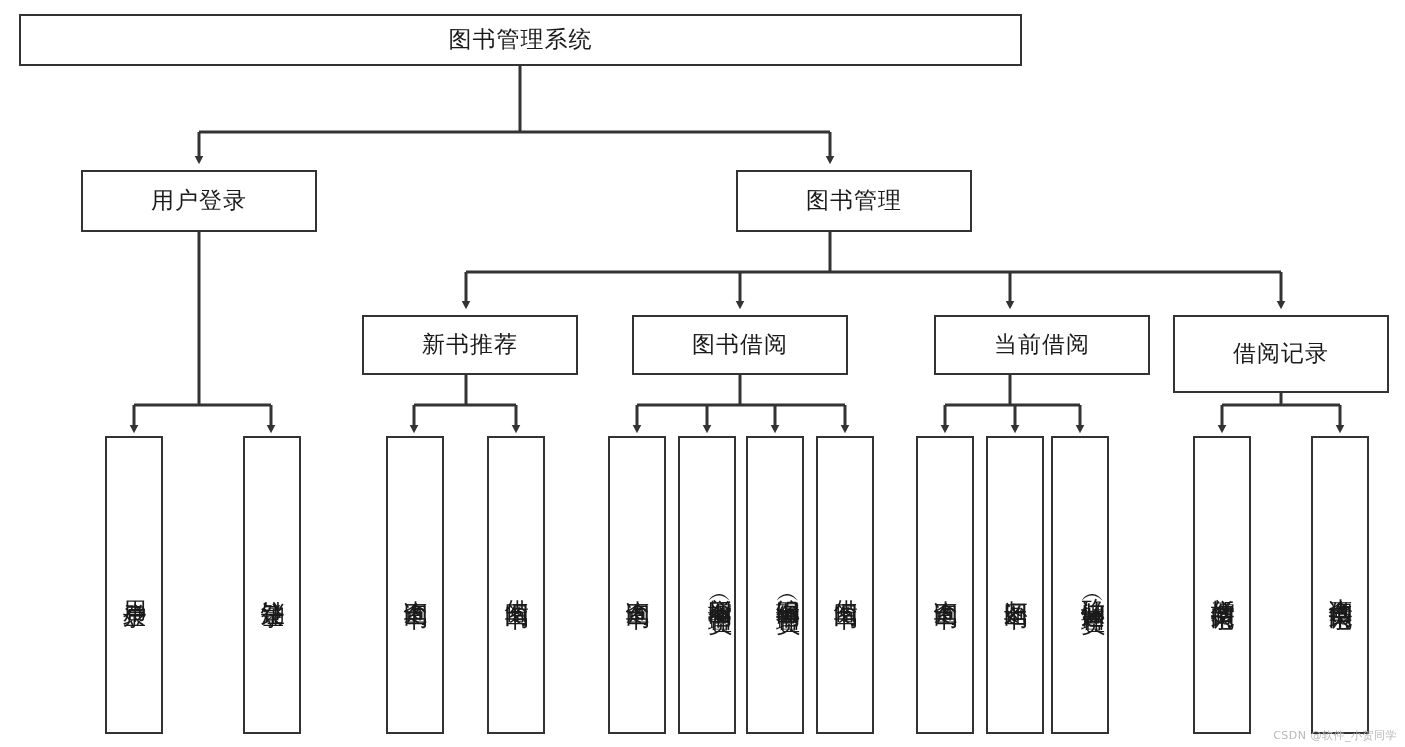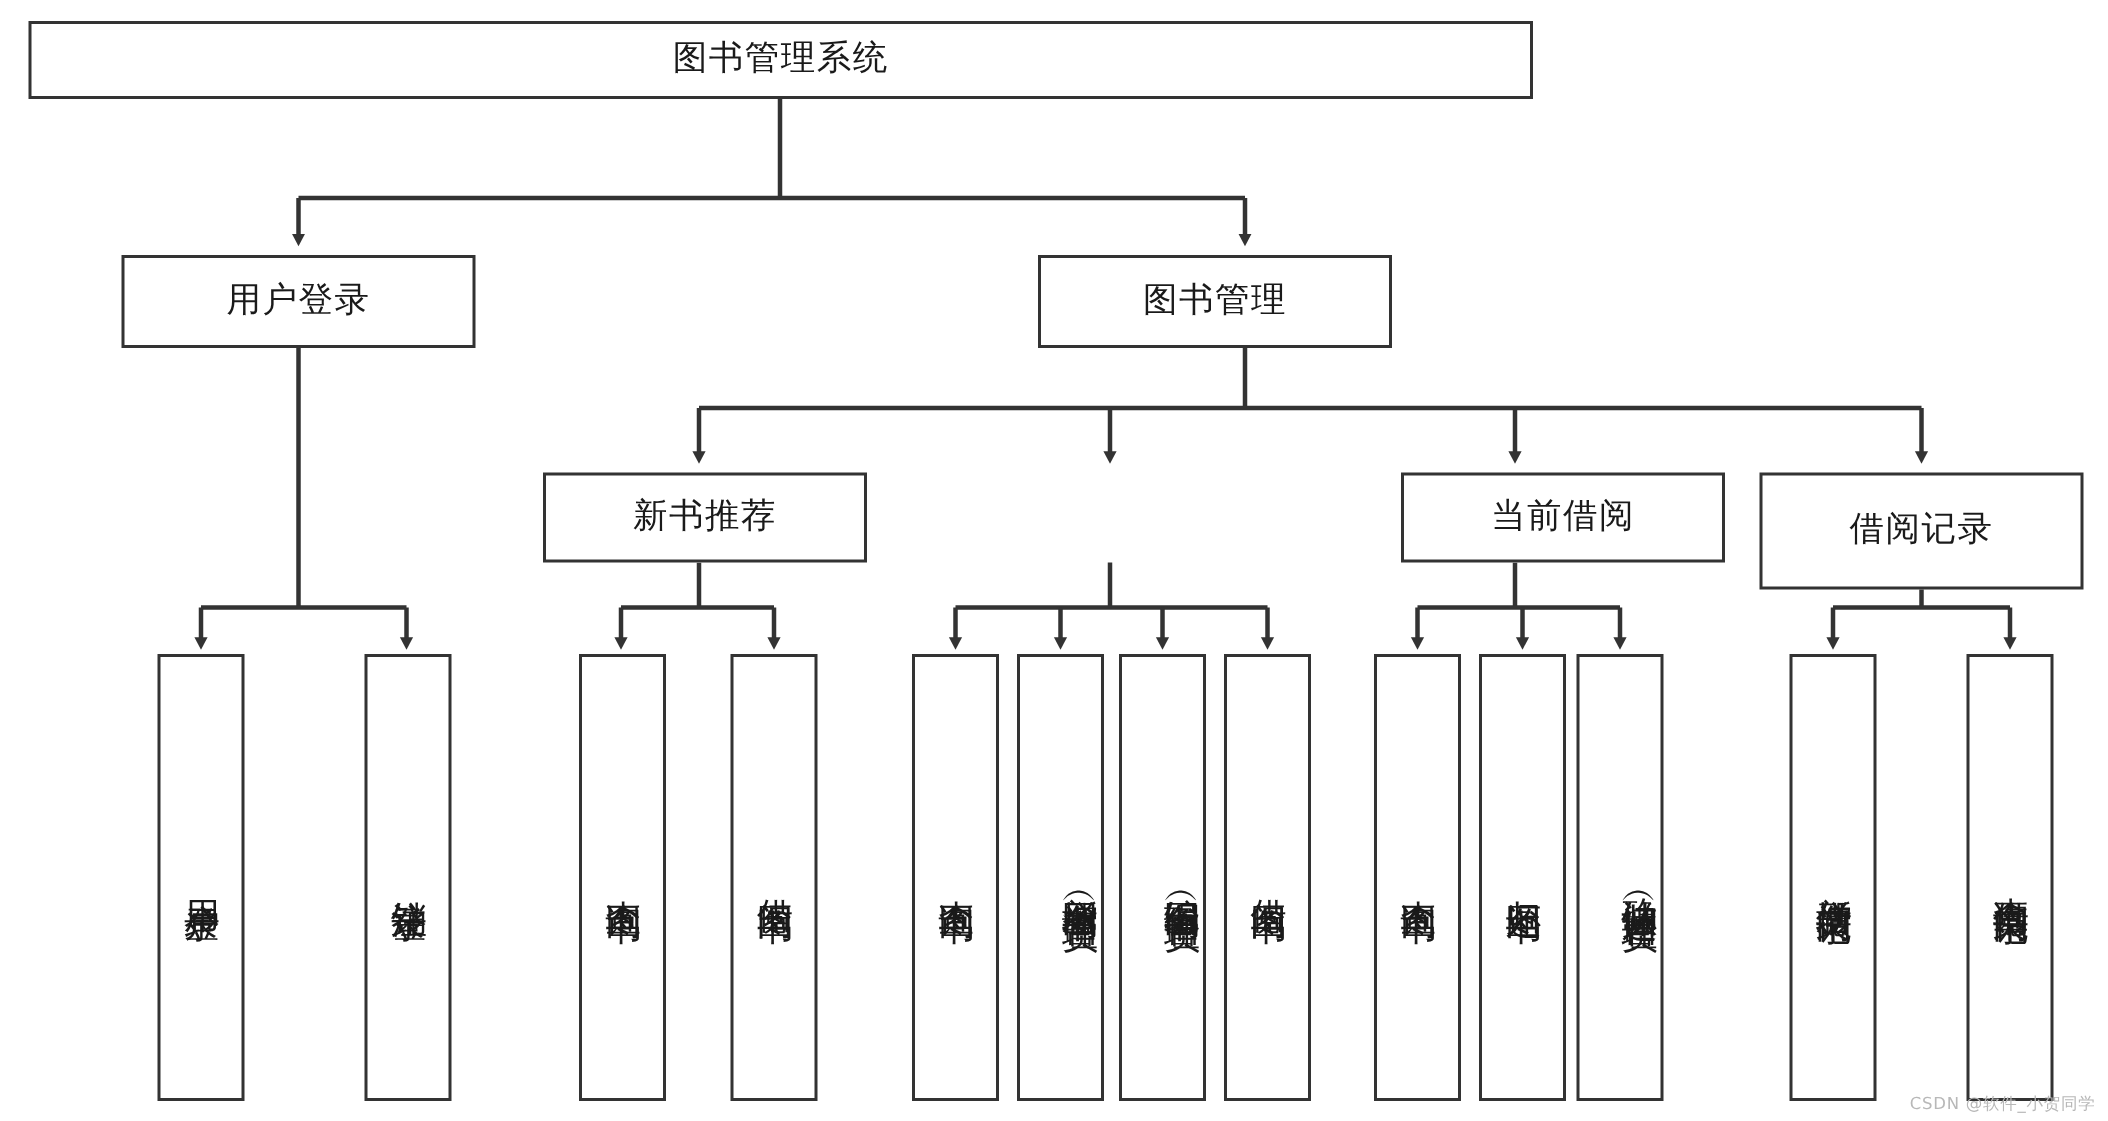--- a/index.html
+++ b/index.html
@@ -120,26 +120,29 @@
     </g>
   </svg>
 
   <div class="node node-h" style="left:19px; top:14px; width:1003px; height:52px;">
     <span>图书管理系统</span>
   </div>
 
   <div class="node node-h" style="left:81px; top:170px; width:236px; height:62px;">
     <span>用户登录</span>
   </div>
-  <div class="node node-h" style="left:692px; top:170px; width:236px; height:62px;">
+  <div class="node node-h" style="left:736px; top:170px; width:236px; height:62px;">
     <span>图书管理</span>
   </div>
 
   <div class="node node-h" style="left:362px; top:315px; width:216px; height:60px;">
     <span>新书推荐</span>
+  </div>
+  <div class="node node-h" style="left:632px; top:315px; width:216px; height:60px;">
+    <span>图书借阅</span>
   </div>
   <div class="node node-h" style="left:902px; top:315px; width:216px; height:60px;margin-left:32px;">
     <span>当前借阅</span>
   </div>
   <div class="node node-h" style="left:1173px; top:315px; width:216px; height:78px;">
     <span>借阅记录</span>
   </div>
 
   <div class="node node-v center-v" style="left:105px; top:436px; width:58px; height:298px;">
     <span>用户登录</span>

